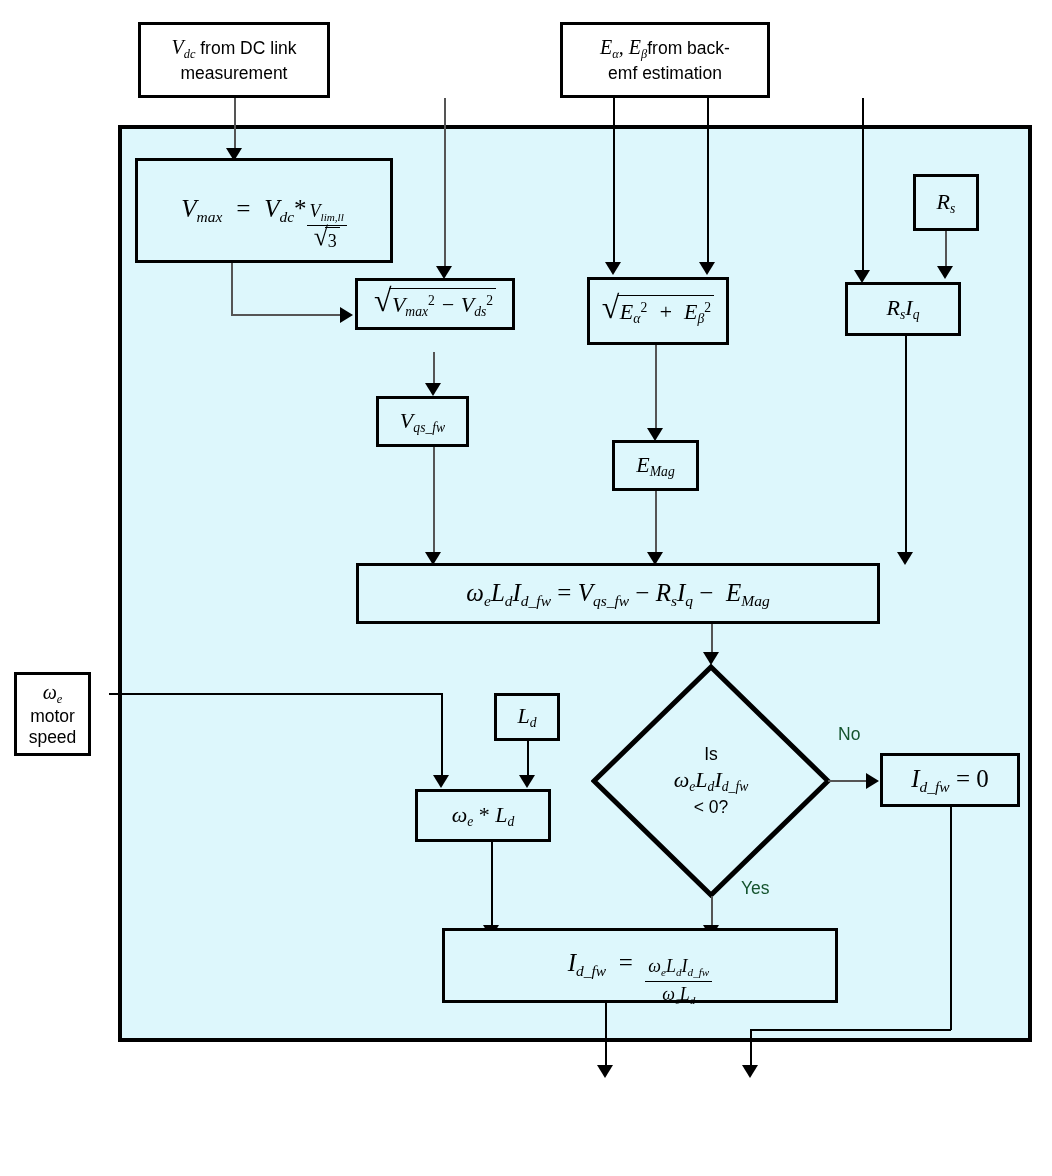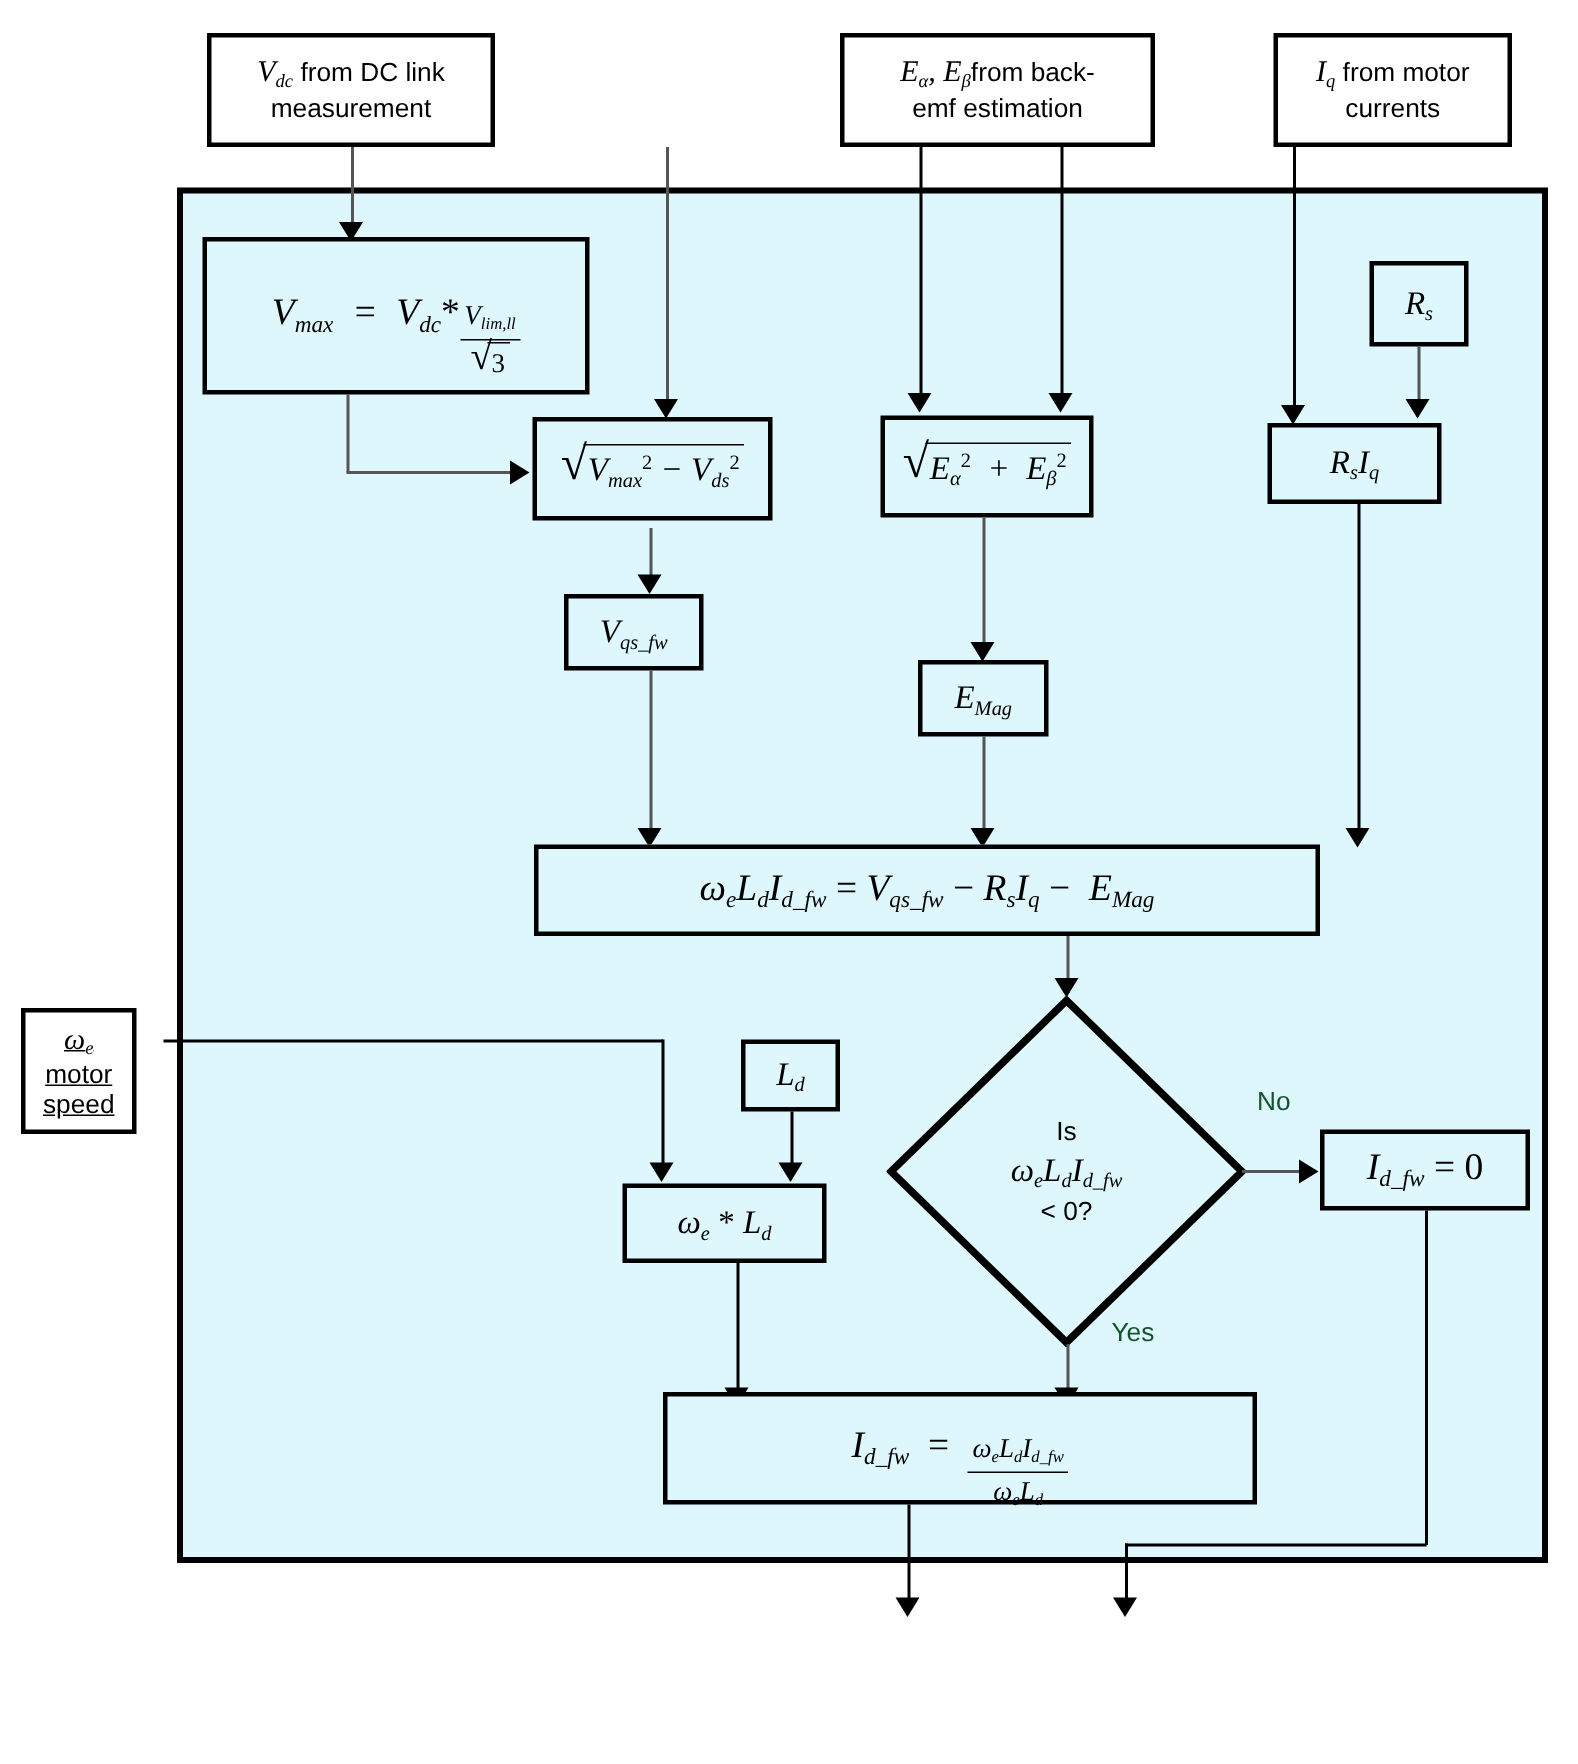--- a/index.html
+++ b/index.html
@@ -64,25 +64,20 @@
     </div>
   </div>
 
 
   <div class="node white" style="left:560px;top:22px;width:210px;height:76px;">
     <div class="txt t-plain">
       <span class="t-math" style="font-size:20px;">E<sub>α</sub>, E<sub>β</sub></span>from back-<br>emf estimation
     </div>
   </div>
 
-  <div class="node white" style="left:849px;top:22px;width:159px;height:76px;">
-    <div class="txt t-plain">
-      <span class="t-math" style="font-size:20px;">I<sub>q</sub></span> from motor<br>currents
-    </div>
-  </div>
 
   <div class="ln v thick" style="left:234px;top:98px;height:58px;"></div>
   <div class="arrow down" style="left:226px;top:148px;"></div>
 
   <div class="ln v thick" style="left:444px;top:98px;height:176px;"></div>
   <div class="arrow down" style="left:436px;top:266px;"></div>
 
   <div class="ln v" style="left:613px;top:98px;height:172px;"></div>
   <div class="arrow down" style="left:605px;top:262px;"></div>
 
@@ -95,21 +90,21 @@
   <div class="node" style="left:135px;top:158px;width:258px;height:105px;">
     <div class="txt t-math-lg">
       V<sub>max</sub> &nbsp;= &nbsp;V<sub>dc</sub><span class="rm">*</span><span class="frac fr-sm"><span class="num">V<sub>lim,ll</sub></span><span class="den"><span class="rad" style="padding-left:11px;"><span class="bar rm">3</span></span></span></span>
     </div>
   </div>
 
   <div class="ln v thick" style="left:231px;top:263px;height:52px;"></div>
   <div class="ln h thick" style="left:231px;top:314px;width:113px;"></div>
   <div class="arrow right" style="left:340px;top:307px;"></div>
 
-  <div class="node" style="left:355px;top:278px;width:160px;height:69px;">
+  <div class="node" style="left:355px;top:278px;width:160px;height:52px;">
     <div class="txt t-math">
       <span class="rad"><span class="bar">V<sub>max</sub><sup>2</sup> − V<sub>ds</sub><sup>2</sup></span></span>
     </div>
   </div>
 
   <div class="node" style="left:587px;top:277px;width:142px;height:68px;">
     <div class="txt t-math">
       <span class="rad"><span class="bar">E<sub>α</sub><sup>2</sup> &nbsp;+ &nbsp;E<sub>β</sub><sup>2</sup></span></span>
     </div>
   </div>
@@ -177,21 +172,21 @@
 
   <div class="node" style="left:880px;top:753px;width:140px;height:54px;">
     <div class="txt t-math-lg">I<sub>d_fw</sub> <span class="rm">= 0</span></div>
   </div>
 
   <div class="ln v" style="left:950px;top:807px;height:223px;"></div>
   <div class="ln h" style="left:750px;top:1029px;width:201px;"></div>
   <div class="ln v" style="left:750px;top:1029px;height:44px;"></div>
   <div class="arrow down" style="left:742px;top:1065px;"></div>
 
-  <div class="node white" style="left:14px;top:672px;width:77px;height:84px;text-decoration:underline;">
+  <div class="node white" style="left:14px;top:672px;width:77px;height:84px;">
     <div class="txt t-plain" style="line-height:1.15;">
       <span class="t-math" style="font-size:20px;">ω<sub>e</sub></span><br>motor<br>speed
     </div>
   </div>
 
   <div class="ln h" style="left:109px;top:693px;width:333px;"></div>
   <div class="ln v" style="left:441px;top:693px;height:87px;"></div>
   <div class="arrow down" style="left:433px;top:775px;"></div>
 
   <div class="node" style="left:494px;top:693px;width:66px;height:48px;">

